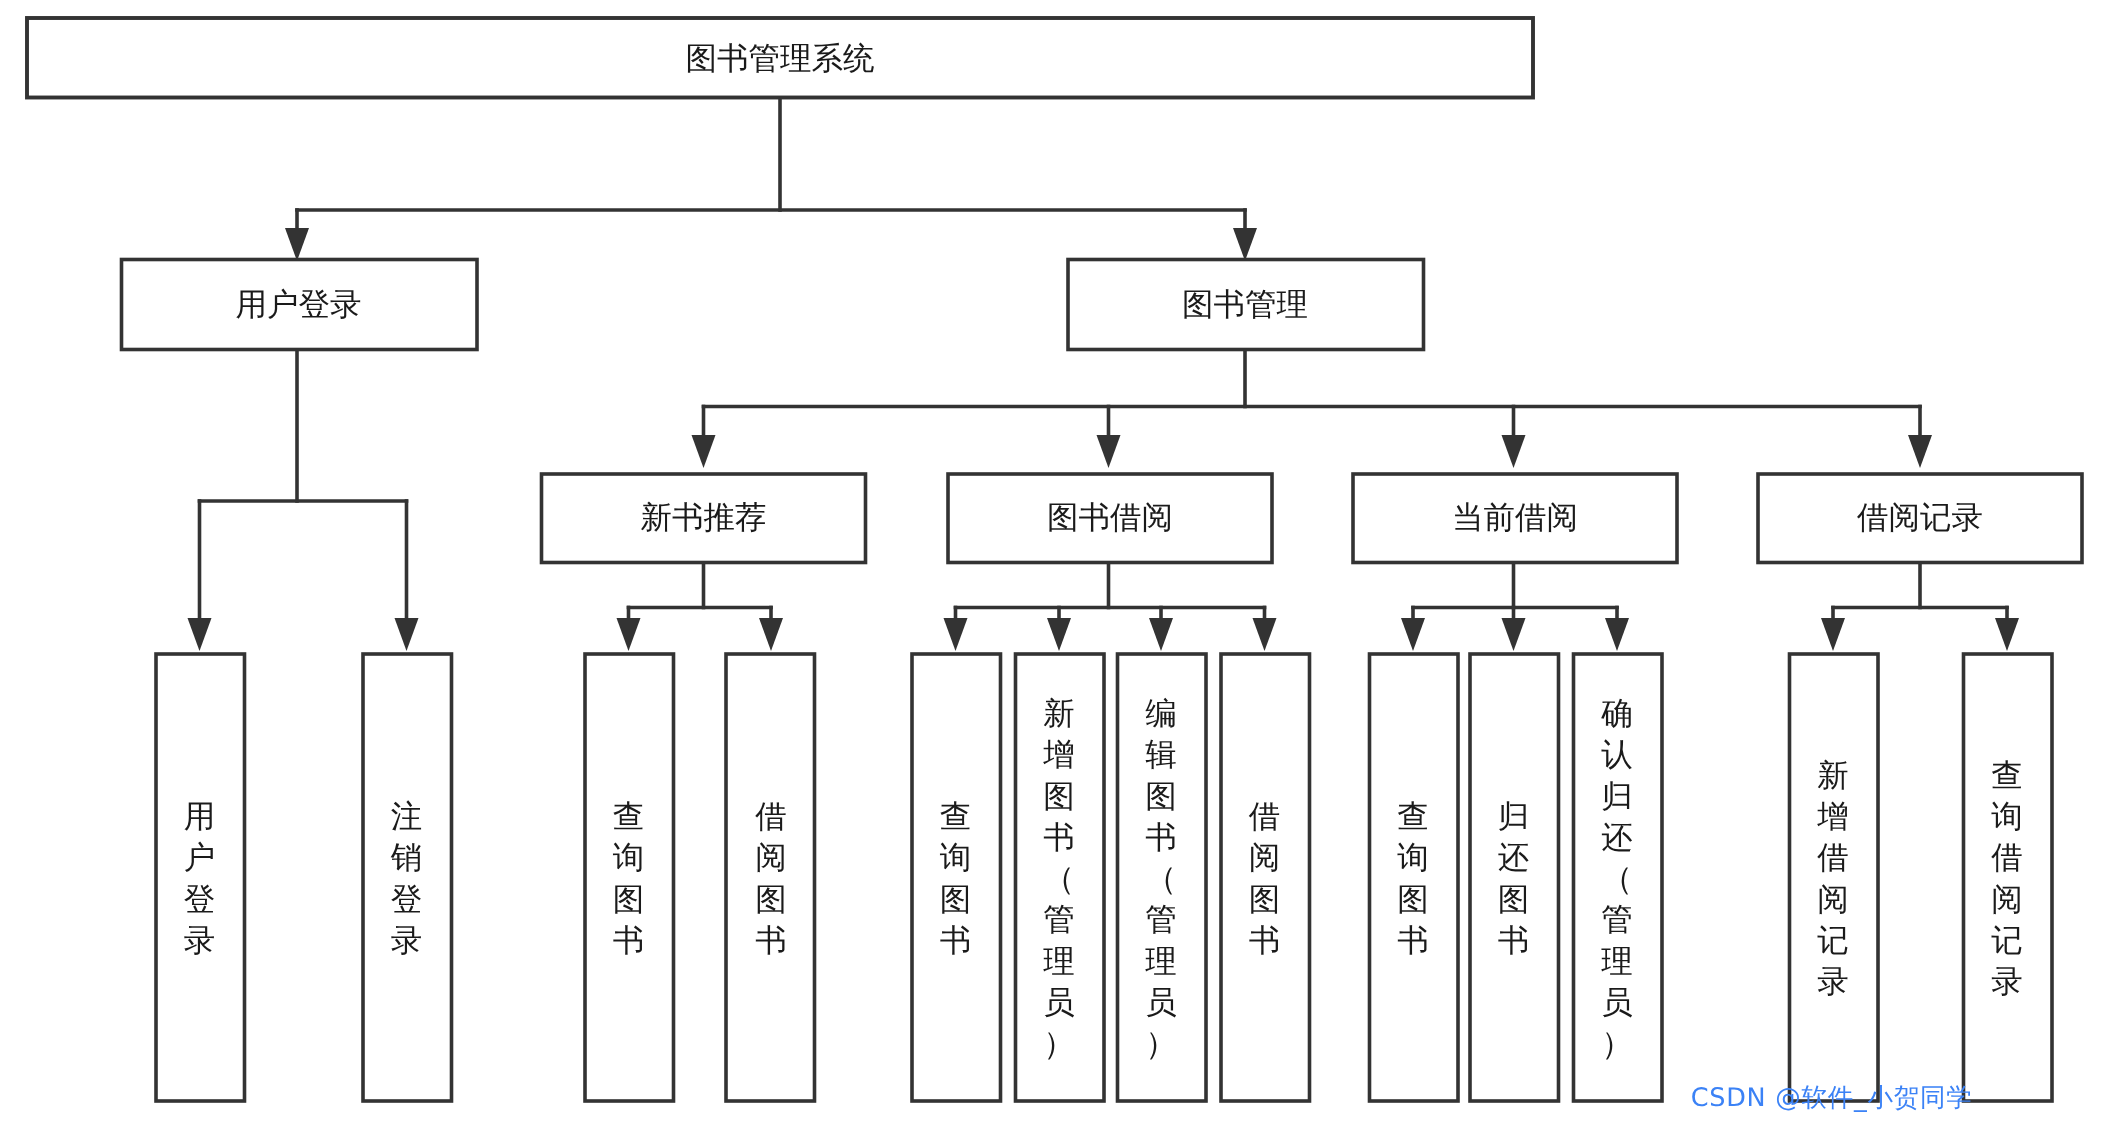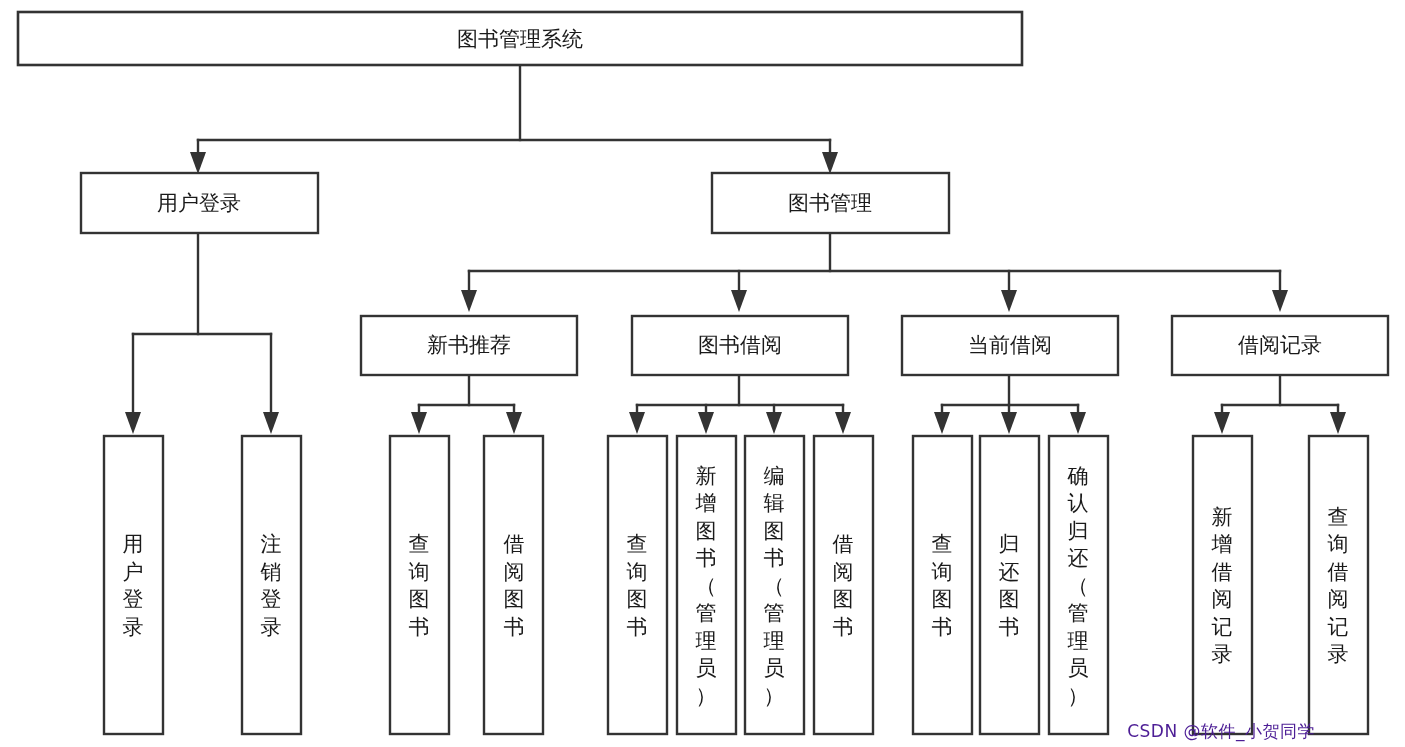--- a/index.html
+++ b/index.html
@@ -58,21 +58,21 @@
     font-size: 21px;
     fill: #1a1a1a;
     text-anchor: middle;
   }
   .watermark {
     position: absolute;
     right: 8px;
     bottom: 4px;
     font-family: "DejaVu Sans", "Liberation Sans", sans-serif;
     font-size: 17px;
-    color: #4c1d95;
+    color: #3b82f6;
     white-space: nowrap;
     letter-spacing: 0.5px;
   }
 </style>
 </head>
 <body>
 
 <div id="diagram-root">
 
   <svg id="tree-svg" viewBox="0 0 1405 747">

